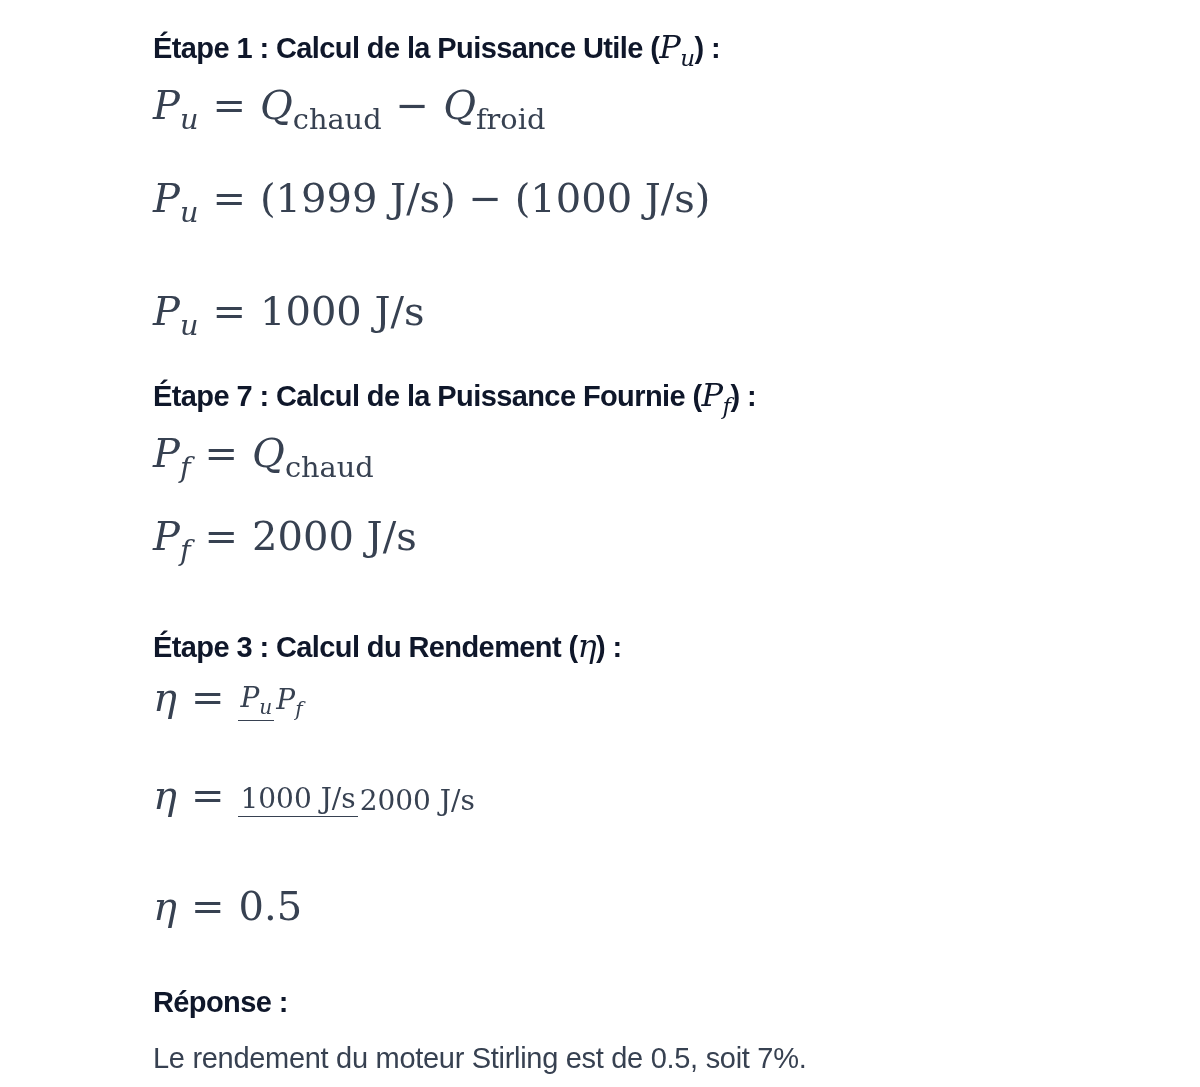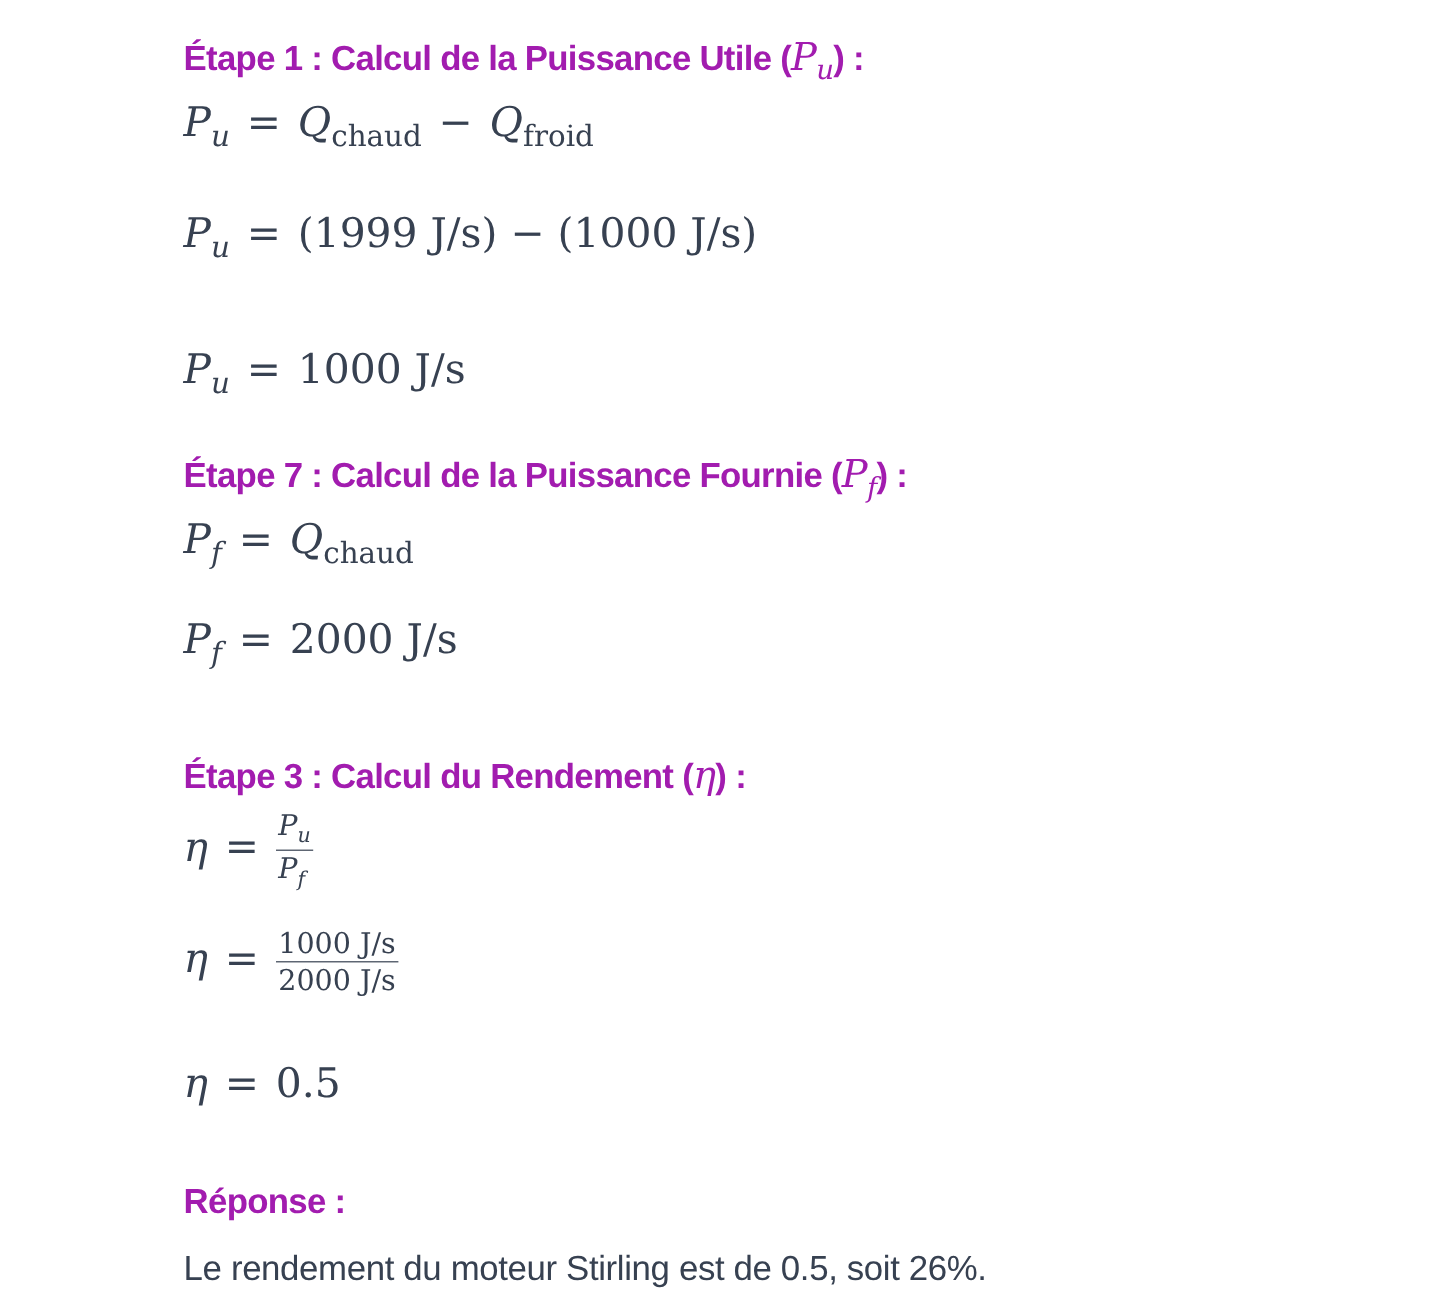--- a/index.html
+++ b/index.html
@@ -1,24 +1,24 @@
 <!DOCTYPE html>
 <html><head>
 <meta charset="utf-8">
 <style>
   html, body { margin:0; padding:0; background:#ffffff; }
   body { width:1200px; height:1087px; position:relative; overflow:hidden; }
-  .heading { position:absolute; left:153px; font-family:"Liberation Sans", sans-serif; font-weight:bold; font-size:29px; color:#a21caf; letter-spacing:-0.6px; white-space:nowrap; }
-  .math { position:absolute; left:153px; font-family:"DejaVu Serif", "Liberation Serif", serif; font-size:34px; color:#374151; white-space:nowrap; }
+  .heading { position:absolute; left:153px; font-family:"Liberation Sans", sans-serif; font-weight:bold; font-size:29px; color:#0f172a; letter-spacing:-0.6px; white-space:nowrap; }
+  .math { position:absolute; left:153px; font-family:"DejaVu Serif", "Liberation Serif", serif; font-size:40px; color:#374151; white-space:nowrap; }
   .mi { font-style:italic; }
   .sub { font-size:0.72em; vertical-align:-0.35em; }
   .subr { font-size:0.72em; vertical-align:-0.35em; font-style:normal; }
   .op { margin:0 14px; }
   .hmath { font-family:"DejaVu Serif", "Liberation Serif", serif; font-weight:normal; font-style:italic; font-size:32px; }
-  .frac { display:inline-flex; flex-direction:column; align-items:flex-start; vertical-align:middle; font-size:0.7em; }
+  .frac { display:inline-flex; align-items:flex-end; vertical-align:middle; font-size:0.7em; }
   .frac .num { border-bottom:1.5px solid #374151; padding:0 2px 1px; }
   .frac .den { padding:1px 2px 0; }
   .answer { position:absolute; left:153px; top:1042px; font-family:"Liberation Sans", sans-serif; font-size:29px; color:#374151; white-space:nowrap; letter-spacing:-0.3px; }
 </style>
 </head>
 <body>
 
 <div class="heading" style="top:28px">
   <span>Étape 1 : Calcul de la Puissance Utile (</span><span class="hmath"><span>P</span><span class="sub">u</span></span><span>) :</span>
 </div>
@@ -55,13 +55,13 @@
   <span class="mi">η</span><span class="op">=</span><span class="frac">
       <span class="num">1000 J/s</span>
       <span class="den">2000 J/s</span>
     </span>
 </div>
 <div class="math" style="top:883px">
   <span class="mi">η</span><span class="op">=</span><span>0.5</span>
 </div>
 
 <div class="heading" style="top:986px">Réponse :</div>
-<div class="answer">Le rendement du moteur Stirling est de 0.5, soit 26%.</div>
+<div class="answer">Le rendement du moteur Stirling est de 0.5, soit 7%.</div>
 
 </body></html>

